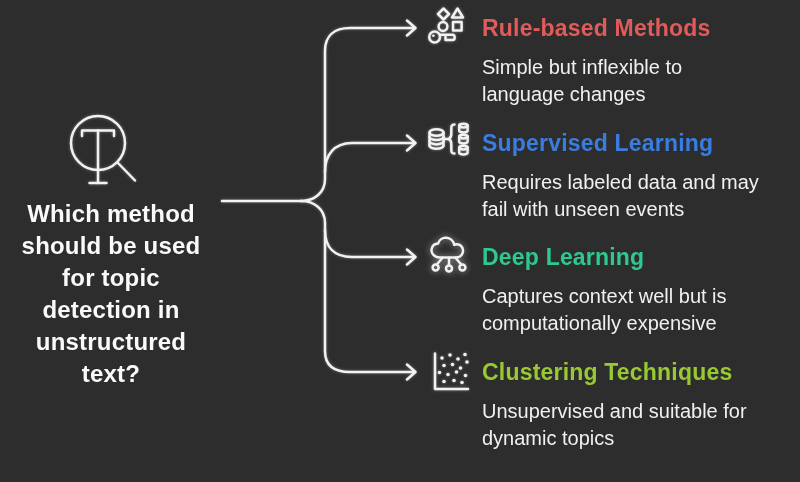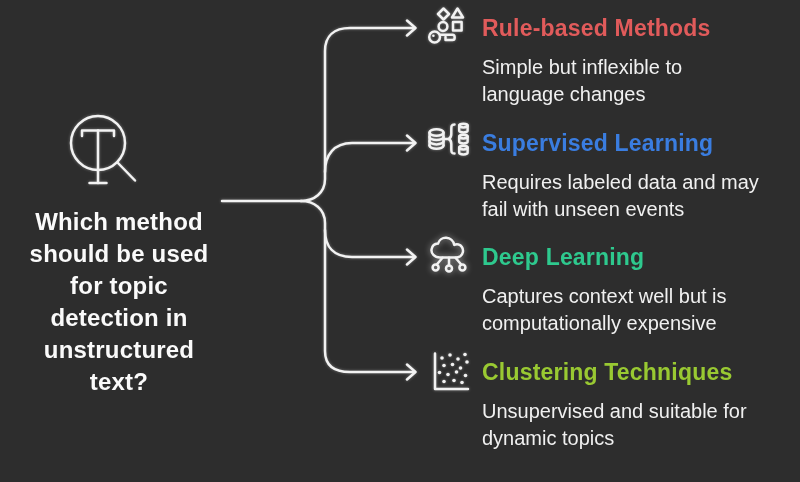--- a/index.html
+++ b/index.html
@@ -12,21 +12,21 @@
   svg { display:block; }
   .connectors {
     position:absolute; left:0; top:0; width:800px; height:482px;
     filter:drop-shadow(0 0 1.5px rgba(255,255,255,.35));
   }
   .mag-icon {
     position:absolute; left:60px; top:102px; width:80px; height:86px;
     filter:drop-shadow(0 0 1.5px rgba(255,255,255,.35));
   }
   .question {
-    position:absolute; left:0; top:190px; width:206px; margin:16px;
+    position:absolute; left:0; top:190px; width:206px; margin:8px;
     text-align:center; font-size:24px; line-height:32px; font-weight:bold;
     color:#fafafa; white-space:pre-line; letter-spacing:.2px;
   }
   .branch { position:absolute; left:427px; display:flex; align-items:flex-start; }
   .branch-icon {
     width:44px; height:44px; flex:none;
     filter:drop-shadow(0 0 1.5px rgba(255,255,255,.4));
   }
   .branch-icon.glow { filter:drop-shadow(0 0 3px rgba(255,255,255,.55)); }
   .branch-text { margin-left:11px; width:320px; padding-top:9px; }

